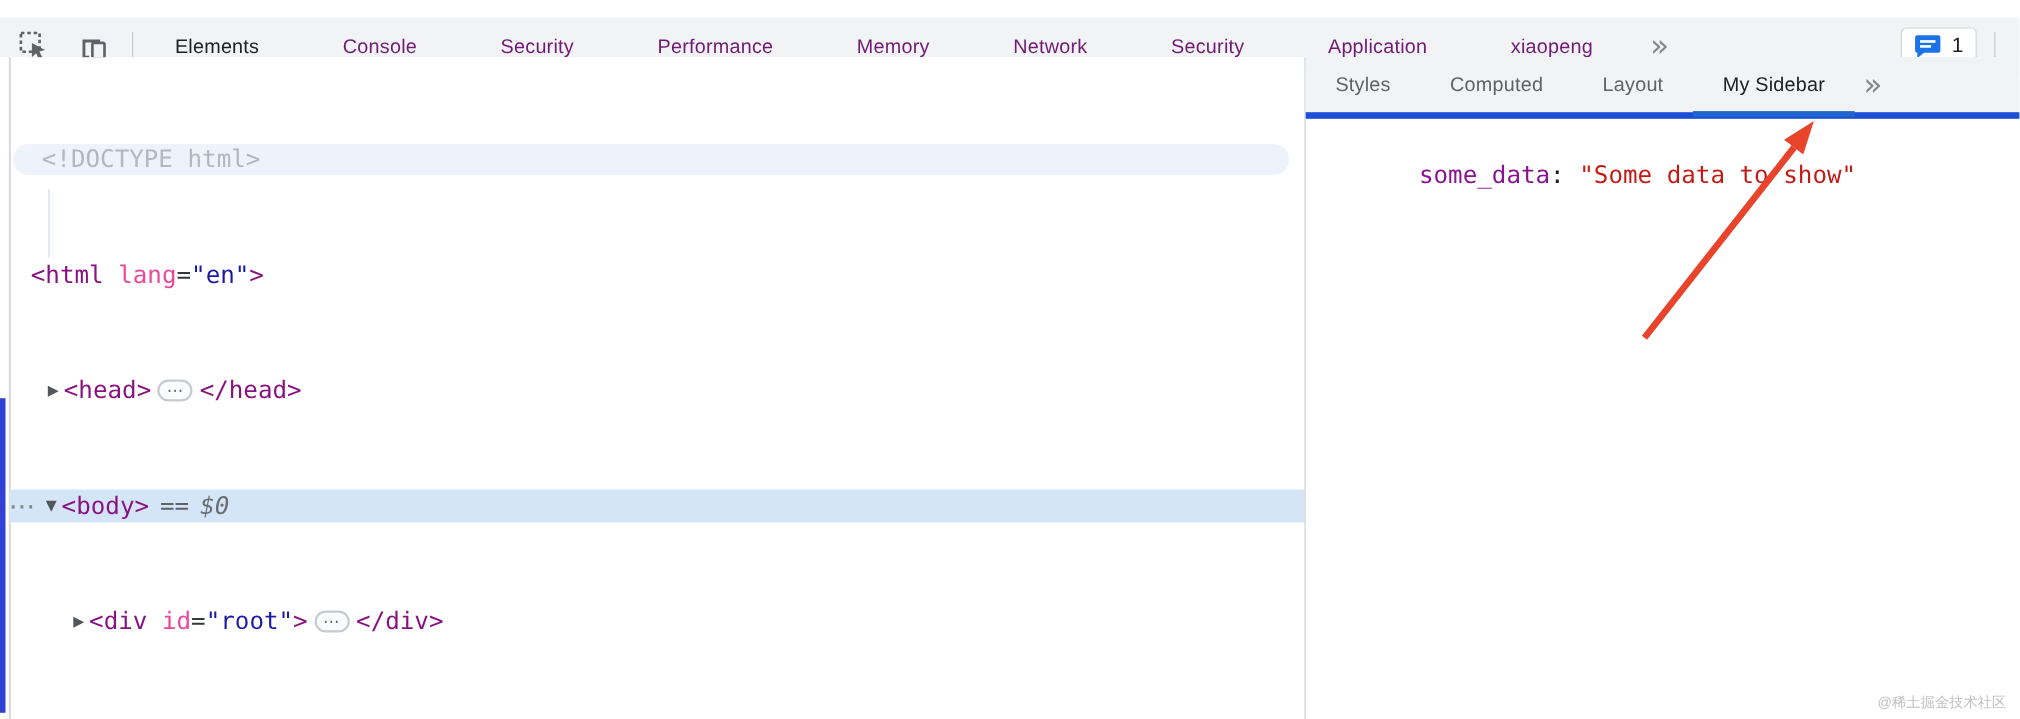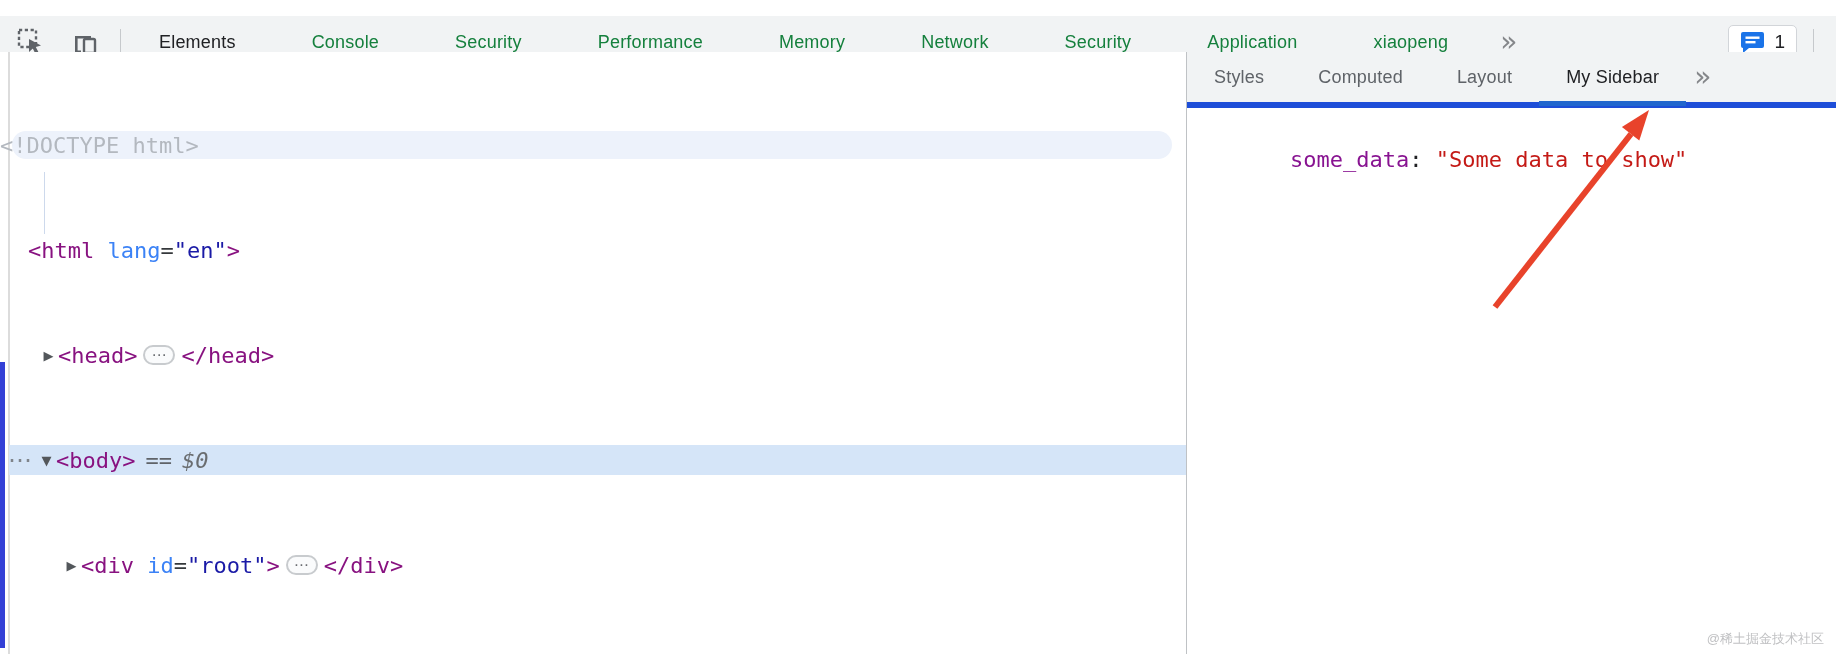--- a/index.html
+++ b/index.html
@@ -13,21 +13,21 @@
   
   .toolbar {
     position:absolute; top:0; left:0; right:0; height:52px;
     background:#f1f3f4; display:flex; align-items:center;margin-top:16px;
   }
   .tool-icons { display:flex; align-items:center; gap:24px; padding:0 20px 0 16px; }
   .icon-btn { width:30px; height:30px; display:flex; align-items:center; justify-content:center; cursor:pointer; }
   .vdiv { width:1px; height:26px; background:#c6c9cc; }
   .tab {
     height:52px; display:flex; align-items:center; padding:0 38px;
-    font-size:18px; color:#15803d; position:relative; cursor:pointer; letter-spacing:.2px;
+    font-size:18px; color:#701a75; position:relative; cursor:pointer; letter-spacing:.2px;
   }
   .tab.active { color:#202124; }
   .tab.active::after {
     content:""; position:absolute; left:3px; right:3px; bottom:0; height:4px; background:#2166cd;
   }
   .more-chevron {
     font-size:28px; color:#85878a; padding:0 14px; cursor:pointer; line-height:1;
     font-family:"DejaVu Sans", sans-serif;
   }
   .badge-btn {
@@ -52,21 +52,21 @@
   .row > * { position:relative; z-index:1; }
   .doctype-hl {
     position:absolute; left:12px; right:14px; top:1px; bottom:1px;
     background:#edf2fb; border-radius:14px; z-index:0;
   }
   .selected-bg {
     position:absolute; left:9px; right:0; top:0; bottom:0; background:#d5e5f8; z-index:0;
   }
   .tok-doctype { color:#b3b8bf; }
   .tag    { color:#881280; }
-  .attr   { color:#3b82f6; }
+  .attr   { color:#ec4899; }
   .val    { color:#1a1aa6; }
   .eq     { color:#35383b; }
   .eqeq   { color:#5f6368; margin:0 10px; }
   .dollar { color:#6a6d70; font-style:italic; }
   .tri {
     font-family:"DejaVu Sans", sans-serif; font-size:13px; color:#53575b;
     width:17px; text-align:center; margin-right:1px; cursor:pointer; flex:0 0 auto;
   }
   .pill {
     display:inline-flex; align-items:center; justify-content:center;
@@ -152,21 +152,21 @@
   <div class="vdiv toolbar-end-div"></div>
 </div>
 
 <div class="elements-pane">
   <div class="pane-left-border"></div>
   <div class="blue-bar"></div>
   <div class="indent-guide"></div>
 
   <div class="tree">
 
-    <div class="row" style="">
+    <div class="row" style="padding-left:38px;">
       <div class="doctype-hl"></div>
       <span class="tok-doctype">&lt;!DOCTYPE html&gt;</span>
     </div>
 
     <div class="row" style="padding-left:28px;">
       <span class="tag">&lt;html </span><span class="attr">lang</span><span class="eq">=</span><span class="val">"en"</span><span class="tag">&gt;</span>
     </div>
 
     <div class="row" style="padding-left:40px;">
       <span class="tri">▶</span>

